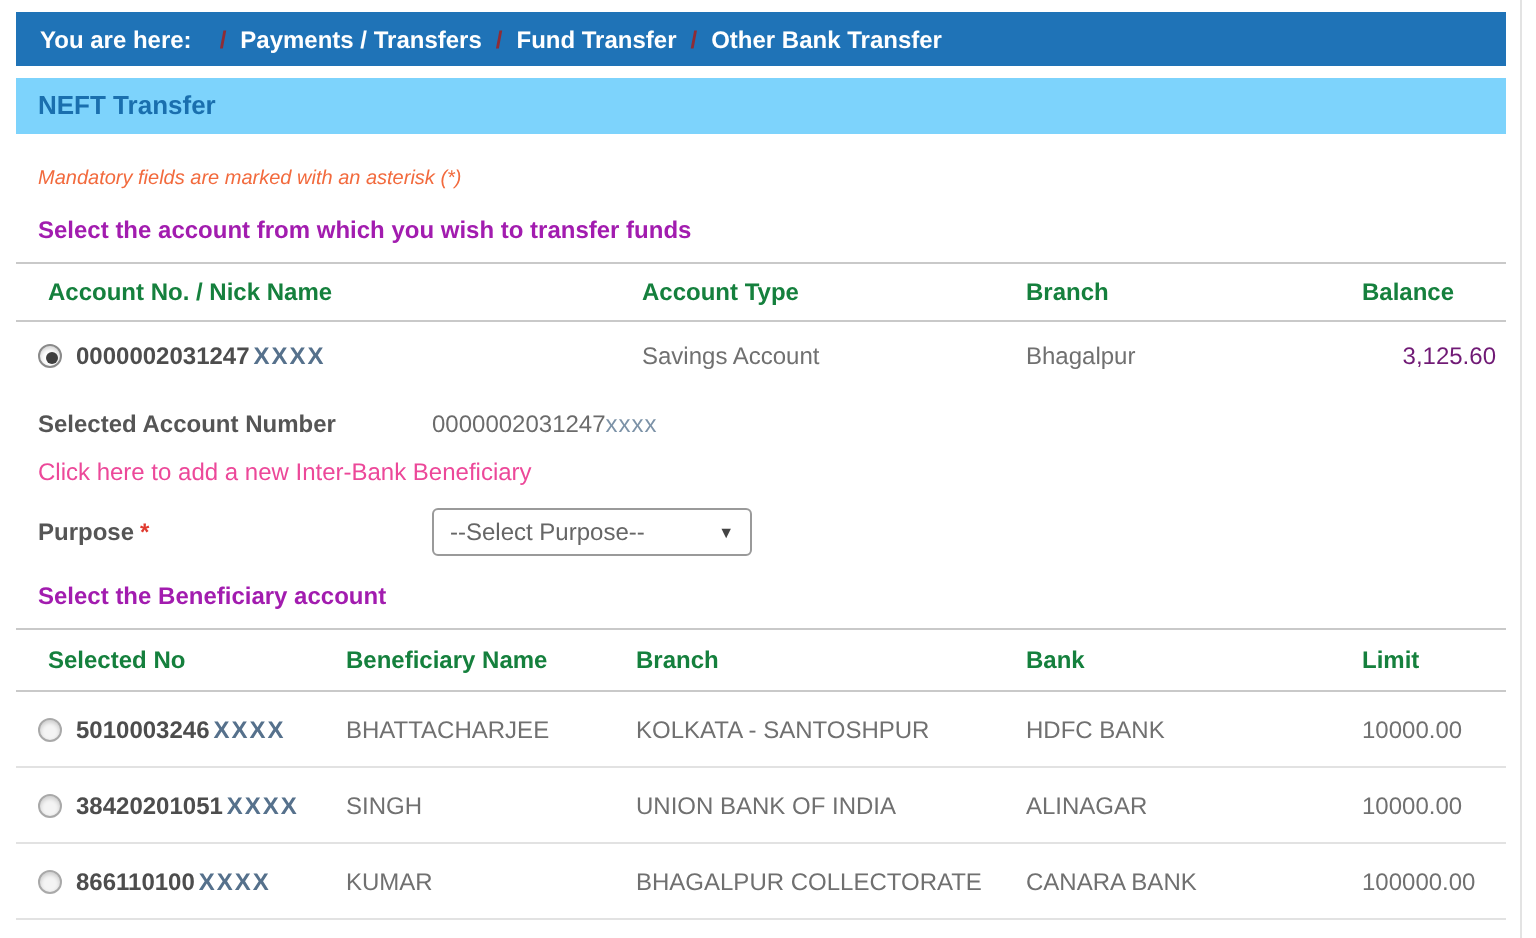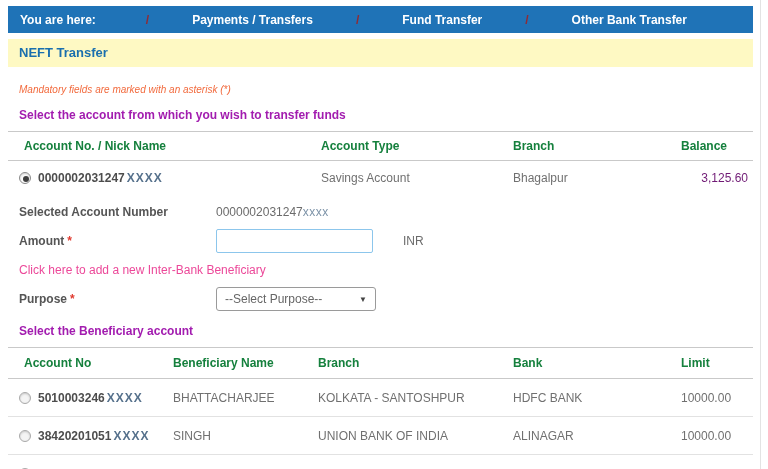--- a/index.html
+++ b/index.html
@@ -10,30 +10,30 @@
     position: relative;
     overflow: hidden;
   }
   .page-right-edge { position: absolute; top: 0; bottom: 0; right: 7px; width: 1px; background: #e3e3e3; }
   .container { position: absolute; left: 8px; top: 6px; width: 745px; }
 
   
   .breadcrumb-bar {
     background: #1f73b7; height: 27px;
     display: flex; align-items: center;
-    padding: 0 12px; font-size: 12px; font-weight: bold; color: #fff; gap: 36px;
+    padding: 0 12px; font-size: 12px; font-weight: bold; color: #fff;
   }
   .bc-prefix { color: #fff; margin-right: 7px; }
   .bc-sep { color: #8f2c35; margin: 0 7px; font-weight: bold; }
   .bc-item { color: #fff; text-decoration: none; cursor: pointer; }
 
   
   .panel { margin-top: 6px; background: #fff; }
   .panel-header {
-    background: #fef9c3; height: 28px; line-height: 28px;
+    background: #7dd3fc; height: 28px; line-height: 28px;
     padding-left: 11px; color: #1a6fae; font-weight: bold; font-size: 13px;
   }
   .mandatory { margin: 17px 0 0 11px; color: #f26a3d; font-size: 10px; font-style: italic; }
   .section-heading { margin: 13px 0 0 11px; color: #a21caf; font-weight: bold; font-size: 12px; }
 
   
   .tbl { margin-top: 9px; width: 745px; font-size: 12px; }
   .t1-head, .t1-row { display: grid; grid-template-columns: 313px 192px 157px 83px; align-items: center; }
   .t2-head, .t2-row { display: grid; grid-template-columns: 165px 145px 195px 157px 83px; align-items: center; }
   .t1-head { height: 30px; border-top: 1px solid #c9c9c9; border-bottom: 1px solid #c9c9c9; }
@@ -130,41 +130,36 @@
         <div class="cell">Bhagalpur</div>
         <div class="cell balance">3,125.60</div>
       </div>
     </div>
 
     <div class="form-row row-selacct">
       <span class="form-label">Selected Account Number</span>
       <span class="form-value"><span>0000002031247</span><span class="mask-lower">xxxx</span></span>
     </div>
 
-    <div class="form-row row-amount">
-      <span class="form-label"><span>Amount</span><span class="req">*</span></span>
-      <input class="amount-input" type="text" value="" style="">
-      <span class="currency">INR</span>
-    </div>
 
     <a class="add-benef-link">Click here to add a new Inter-Bank Beneficiary</a>
 
     <div class="form-row row-purpose">
       <span class="form-label"><span>Purpose</span><span class="req">*</span></span>
       <div class="select-box">
         <span>--Select Purpose--</span>
         <span class="select-caret">▼</span>
       </div>
     </div>
 
     <div class="section-heading">Select the Beneficiary account</div>
 
     <div class="tbl">
       <div class="t2-head">
-        <div class="th c1h">Account No</div>
+        <div class="th c1h">Selected No</div>
         <div class="th">Beneficiary Name</div>
         <div class="th">Branch</div>
         <div class="th">Bank</div>
         <div class="th c-last">Limit</div>
       </div>
 
       <div class="t2-row">
         <div class="c1">
           <span class="radio"></span>
           <span class="acct-num">5010003246</span>

